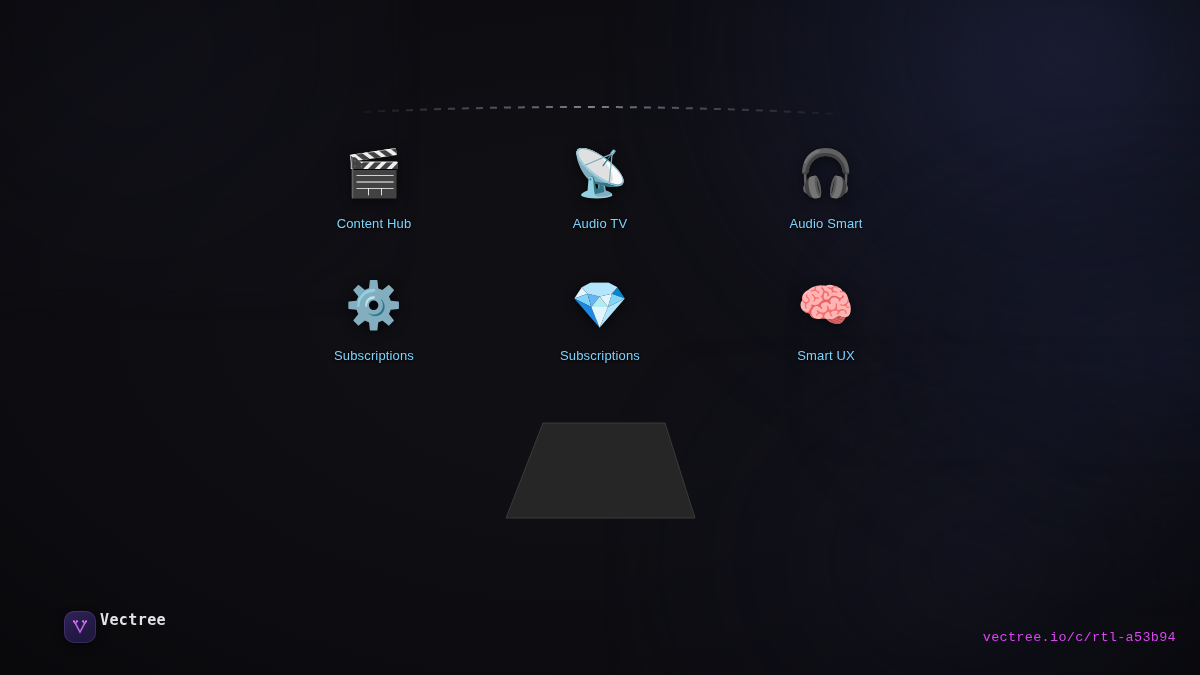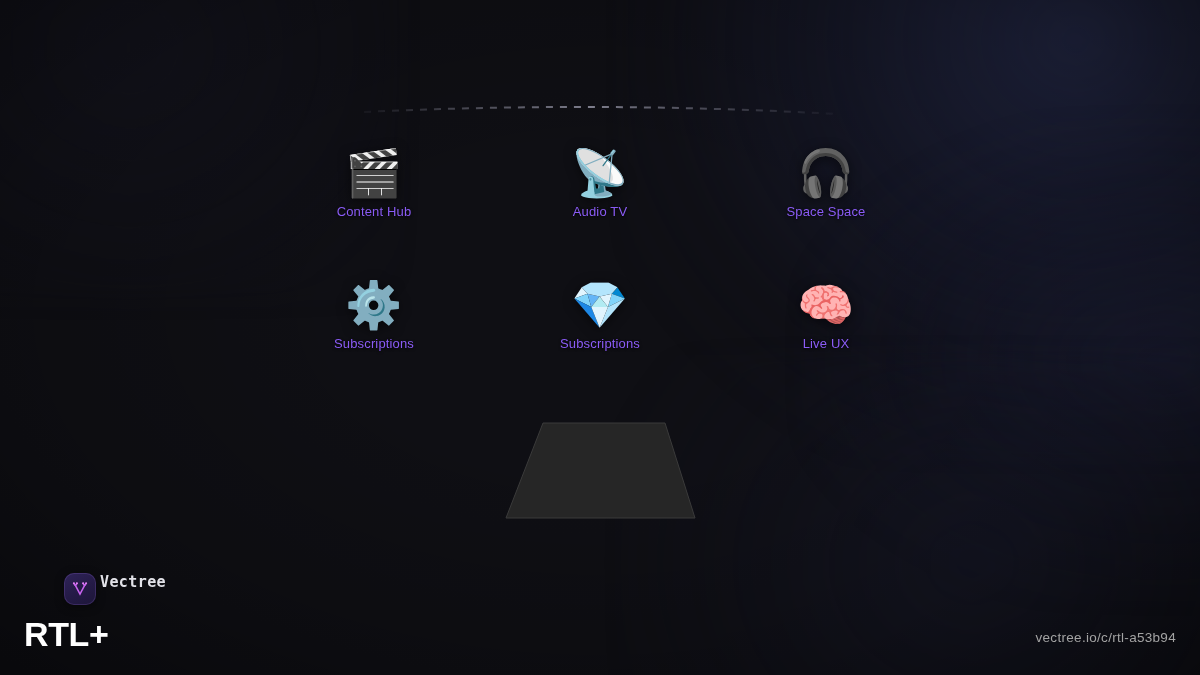--- a/index.html
+++ b/index.html
@@ -120,24 +120,24 @@
   }
   .node-glyph {
     font-size: 46px;
     line-height: 54px;
     height: 54px;
     font-family: "DejaVu Sans", sans-serif;
     filter: drop-shadow(0 2px 6px rgba(0,0,0,0.55));
     user-select: none;
   }
   .node-label {
-    margin-top: 4px;
+    margin-top: 16px;
     font-size: 13px;
     line-height: 16px;
-    color: #8b5cf6;
+    color: #7dd3fc;
     letter-spacing: 0.15px;
     text-shadow: 0 1px 3px rgba(0,0,0,0.8);
   }
 
   
   .n0 { left: 374px; top: 146px; }
   .n1 { left: 600px; top: 146px; }
   .n2 { left: 826px; top: 146px; }
   .n3 { left: 374px; top: 278px; }
   .n4 { left: 600px; top: 278px; }
@@ -181,24 +181,24 @@
     letter-spacing: -0.4px;
     color: #ffffff;
     line-height: 38px;
   }
 
   
   .url {
     position: absolute;
     right: 24px;
     bottom: 30px;
-    font-family: Liberation Sans, sans-serif;
+    font-family: Liberation Mono, monospace;
     font-size: 13.5px;
     letter-spacing: 0.3px;
-    color: #a3a3a3;
+    color: #d946ef;
   }
 </style>
 </head>
 <body>
 
 <div id="stage">
 
   <div class="bg-layer">
     <div class="glow-tl"></div>
     <div class="glow-tr"></div>
@@ -231,36 +231,36 @@
       <div class="node-label">Content Hub</div>
     </div>
 
     <div class="node n1">
       <div class="node-glyph">📡</div>
       <div class="node-label">Audio TV</div>
     </div>
 
     <div class="node n2">
       <div class="node-glyph">🎧</div>
-      <div class="node-label">Space Space</div>
+      <div class="node-label">Audio Smart</div>
     </div>
 
     <div class="node n3">
       <div class="node-glyph">⚙️</div>
       <div class="node-label">Subscriptions</div>
     </div>
 
     <div class="node n4">
       <div class="node-glyph">💎</div>
       <div class="node-label">Subscriptions</div>
     </div>
 
     <div class="node n5">
       <div class="node-glyph">🧠</div>
-      <div class="node-label">Live UX</div>
+      <div class="node-label">Smart UX</div>
     </div>
 
   </div>
 
   <div class="brand">
     <div class="brand-row">
       <div class="brand-logo">
         <svg width="20" height="20" viewBox="0 0 20 20">
           <g stroke="#c964f0" stroke-width="1.5" fill="none" stroke-linecap="round">
             <path d="M5.4 6.4 L10 15.2 L14.6 6.4"></path>
@@ -272,18 +272,17 @@
           <g fill="#e07ef5">
             <circle cx="3.9" cy="4.3" r="1.05"></circle>
             <circle cx="6.9" cy="4.3" r="1.05"></circle>
             <circle cx="13.1" cy="4.3" r="1.05"></circle>
             <circle cx="16.1" cy="4.3" r="1.05"></circle>
           </g>
         </svg>
       </div>
       <div class="brand-name">Vectree</div>
     </div>
-    <div class="brand-title">RTL+</div>
   </div>
 
   <div class="url">vectree.io/c/rtl-a53b94</div>
 
 </div>
 
 </body></html>

